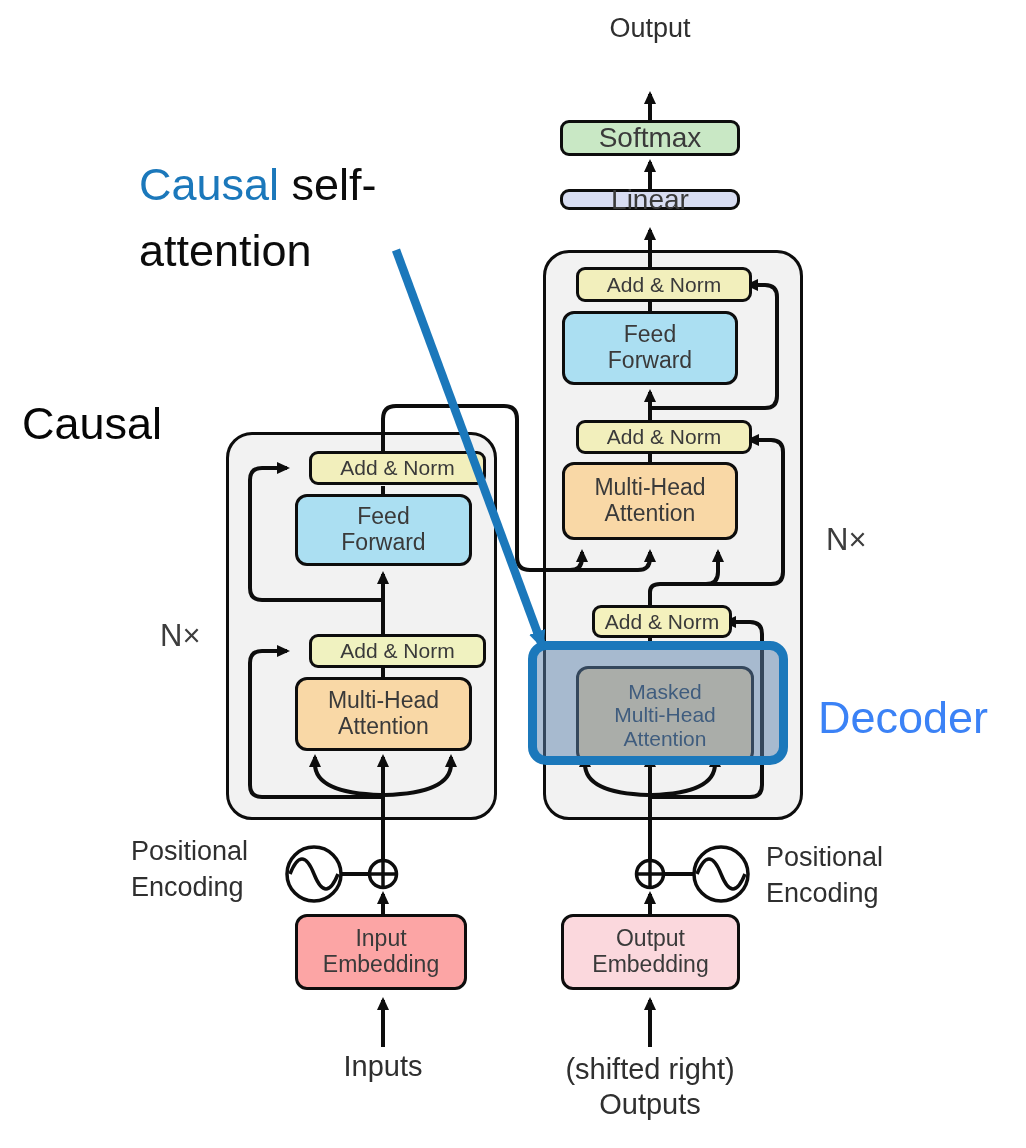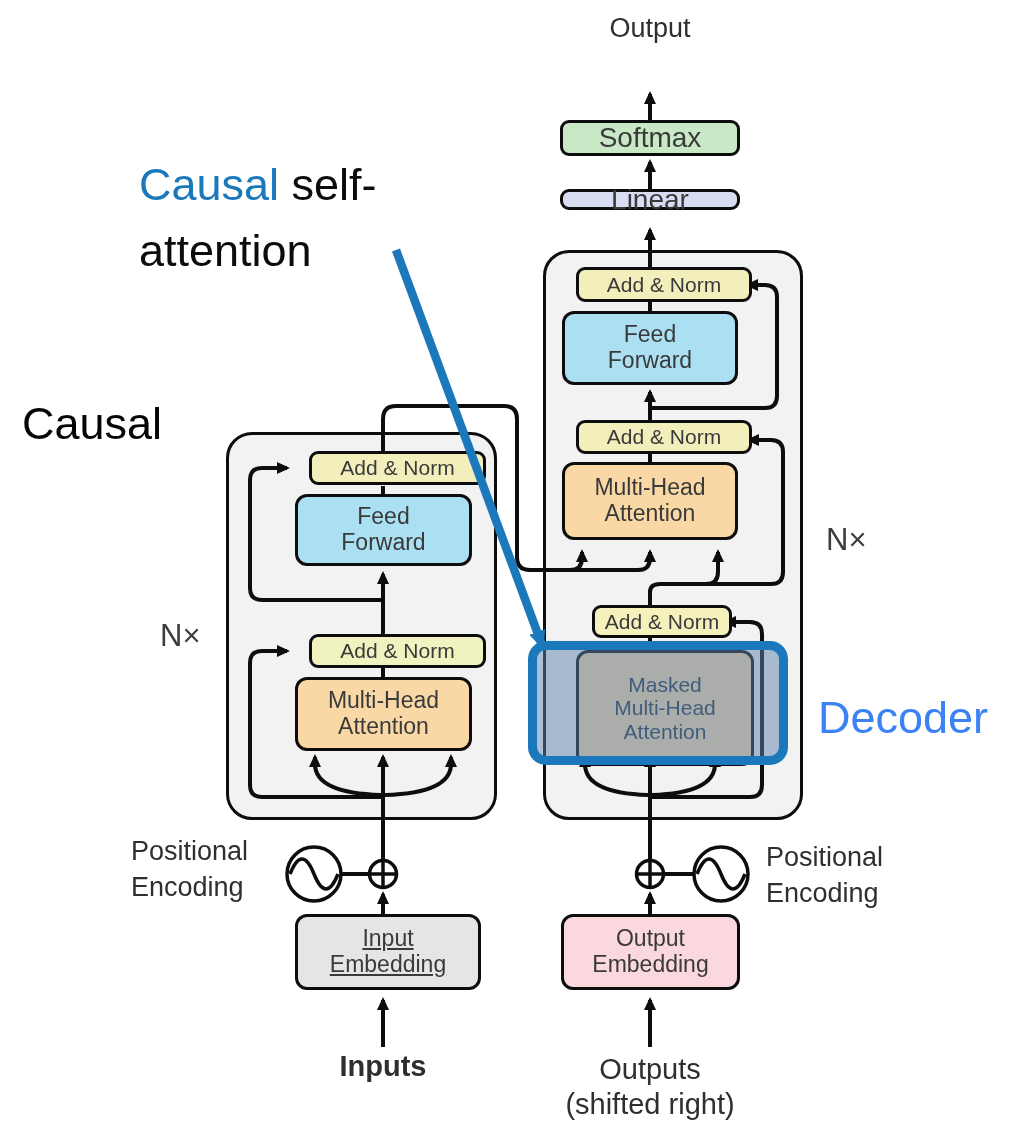--- a/index.html
+++ b/index.html
@@ -21,21 +21,21 @@
   #annotation-svg{position:absolute;left:0;top:0;z-index:5;pointer-events:none;}
   
   .lbl{position:absolute;color:#2d2d2d;}
   #output-prob{left:520px;top:12px;width:260px;text-align:center;font-size:27px;line-height:1.24;color:#2f2f2f;}
   #enc-label{left:22px;top:398px;font-size:45px;color:#060606;z-index:5;}
   #dec-label{left:818px;top:692px;font-size:45px;color:#3b82f6;z-index:5;}
   #nx-left{left:160px;top:618px;font-size:31px;color:#3d3d3d;}
   #nx-right{left:826px;top:522px;font-size:31px;color:#3d3d3d;}
   #pos-left{left:131px;top:834px;font-size:27px;line-height:1.32;color:#2f2f2f;}
   #pos-right{left:766px;top:840px;font-size:27px;line-height:1.32;color:#2f2f2f;}
-  #inputs-label{left:283px;top:1050px;width:200px;text-align:center;font-size:29px;color:#2f2f2f;font-weight:bold;}
+  #inputs-label{left:283px;top:1050px;width:200px;text-align:center;font-size:29px;color:#2f2f2f;}
   #outputs-label{left:540px;top:1052px;width:220px;text-align:center;font-size:29px;line-height:1.22;color:#2f2f2f;}
   #causal-note{left:139px;top:152px;font-size:45px;line-height:1.46;color:#0c0c0c;z-index:5;}
   #causal-note .blue{color:#1b78bb;margin-top:28px;}
   .masked-text{color:#223750;}
 </style>
 </head>
 <body>
 
 <div id="canvas">
 
@@ -123,42 +123,42 @@
   <div class="block r8 fs21" style="left:562px;top:420px;width:176px;height:34px;background:#f2efbc;">
     <span>Add &amp; Norm</span>
   </div>
   <div class="block r10 fs23" style="left:562px;top:462px;width:176px;height:78px;background:#f9d8a6;">
     <span>Multi-Head</span>
     <span>Attention</span>
   </div>
   <div class="block r8 fs21" style="left:578px;top:605px;width:140px;height:33px;background:#f4f1bd;">
     <span>Add &amp; Norm</span>
   </div>
-  <div class="block r10 fs21 masked-text" style="left:562px;top:650px;width:178px;height:116px;background:#f9d8a6;">
+  <div class="block r10 fs21 masked-text" style="left:562px;top:666px;width:178px;height:98px;background:#f9d8a6;">
     <span>Masked</span>
     <span>Multi-Head</span>
     <span>Attention</span>
   </div>
 
   <div class="block r8 fs21" style="left:295px;top:451px;width:177px;height:34px;background:#f2efbc;">
     <span>Add &amp; Norm</span>
   </div>
   <div class="block r10 fs23" style="left:295px;top:494px;width:177px;height:72px;background:#abdff2;">
     <span>Feed</span>
     <span>Forward</span>
   </div>
   <div class="block r8 fs21" style="left:295px;top:634px;width:177px;height:34px;background:#f0f2c0;">
     <span>Add &amp; Norm</span>
   </div>
   <div class="block r10 fs23" style="left:295px;top:677px;width:177px;height:74px;background:#f9d8a6;">
     <span>Multi-Head</span>
     <span>Attention</span>
   </div>
 
-  <div class="block r10 fs23" style="left:295px;top:914px;width:186px;height:76px;background:#e5e5e5;text-decoration:underline;">
+  <div class="block r10 fs23" style="left:295px;top:914px;width:172px;height:76px;background:#fca5a5;">
     <span>Input</span>
     <span>Embedding</span>
   </div>
   <div class="block r10 fs23" style="left:561px;top:914px;width:179px;height:76px;background:#fbd8dd;">
     <span>Output</span>
     <span>Embedding</span>
   </div>
 
   <div id="highlight"></div>
 
@@ -191,17 +191,17 @@
     <div>Positional</div>
     <div>Encoding</div>
   </div>
   <div class="lbl" id="pos-right">
     <div>Positional</div>
     <div>Encoding</div>
   </div>
 
   <div class="lbl" id="inputs-label">Inputs</div>
   <div class="lbl" id="outputs-label">
+    <div>(shifted right)</div>
     <div>Outputs</div>
-    <div>(shifted right)</div>
   </div>
 
 </div>
 
 </body></html>

